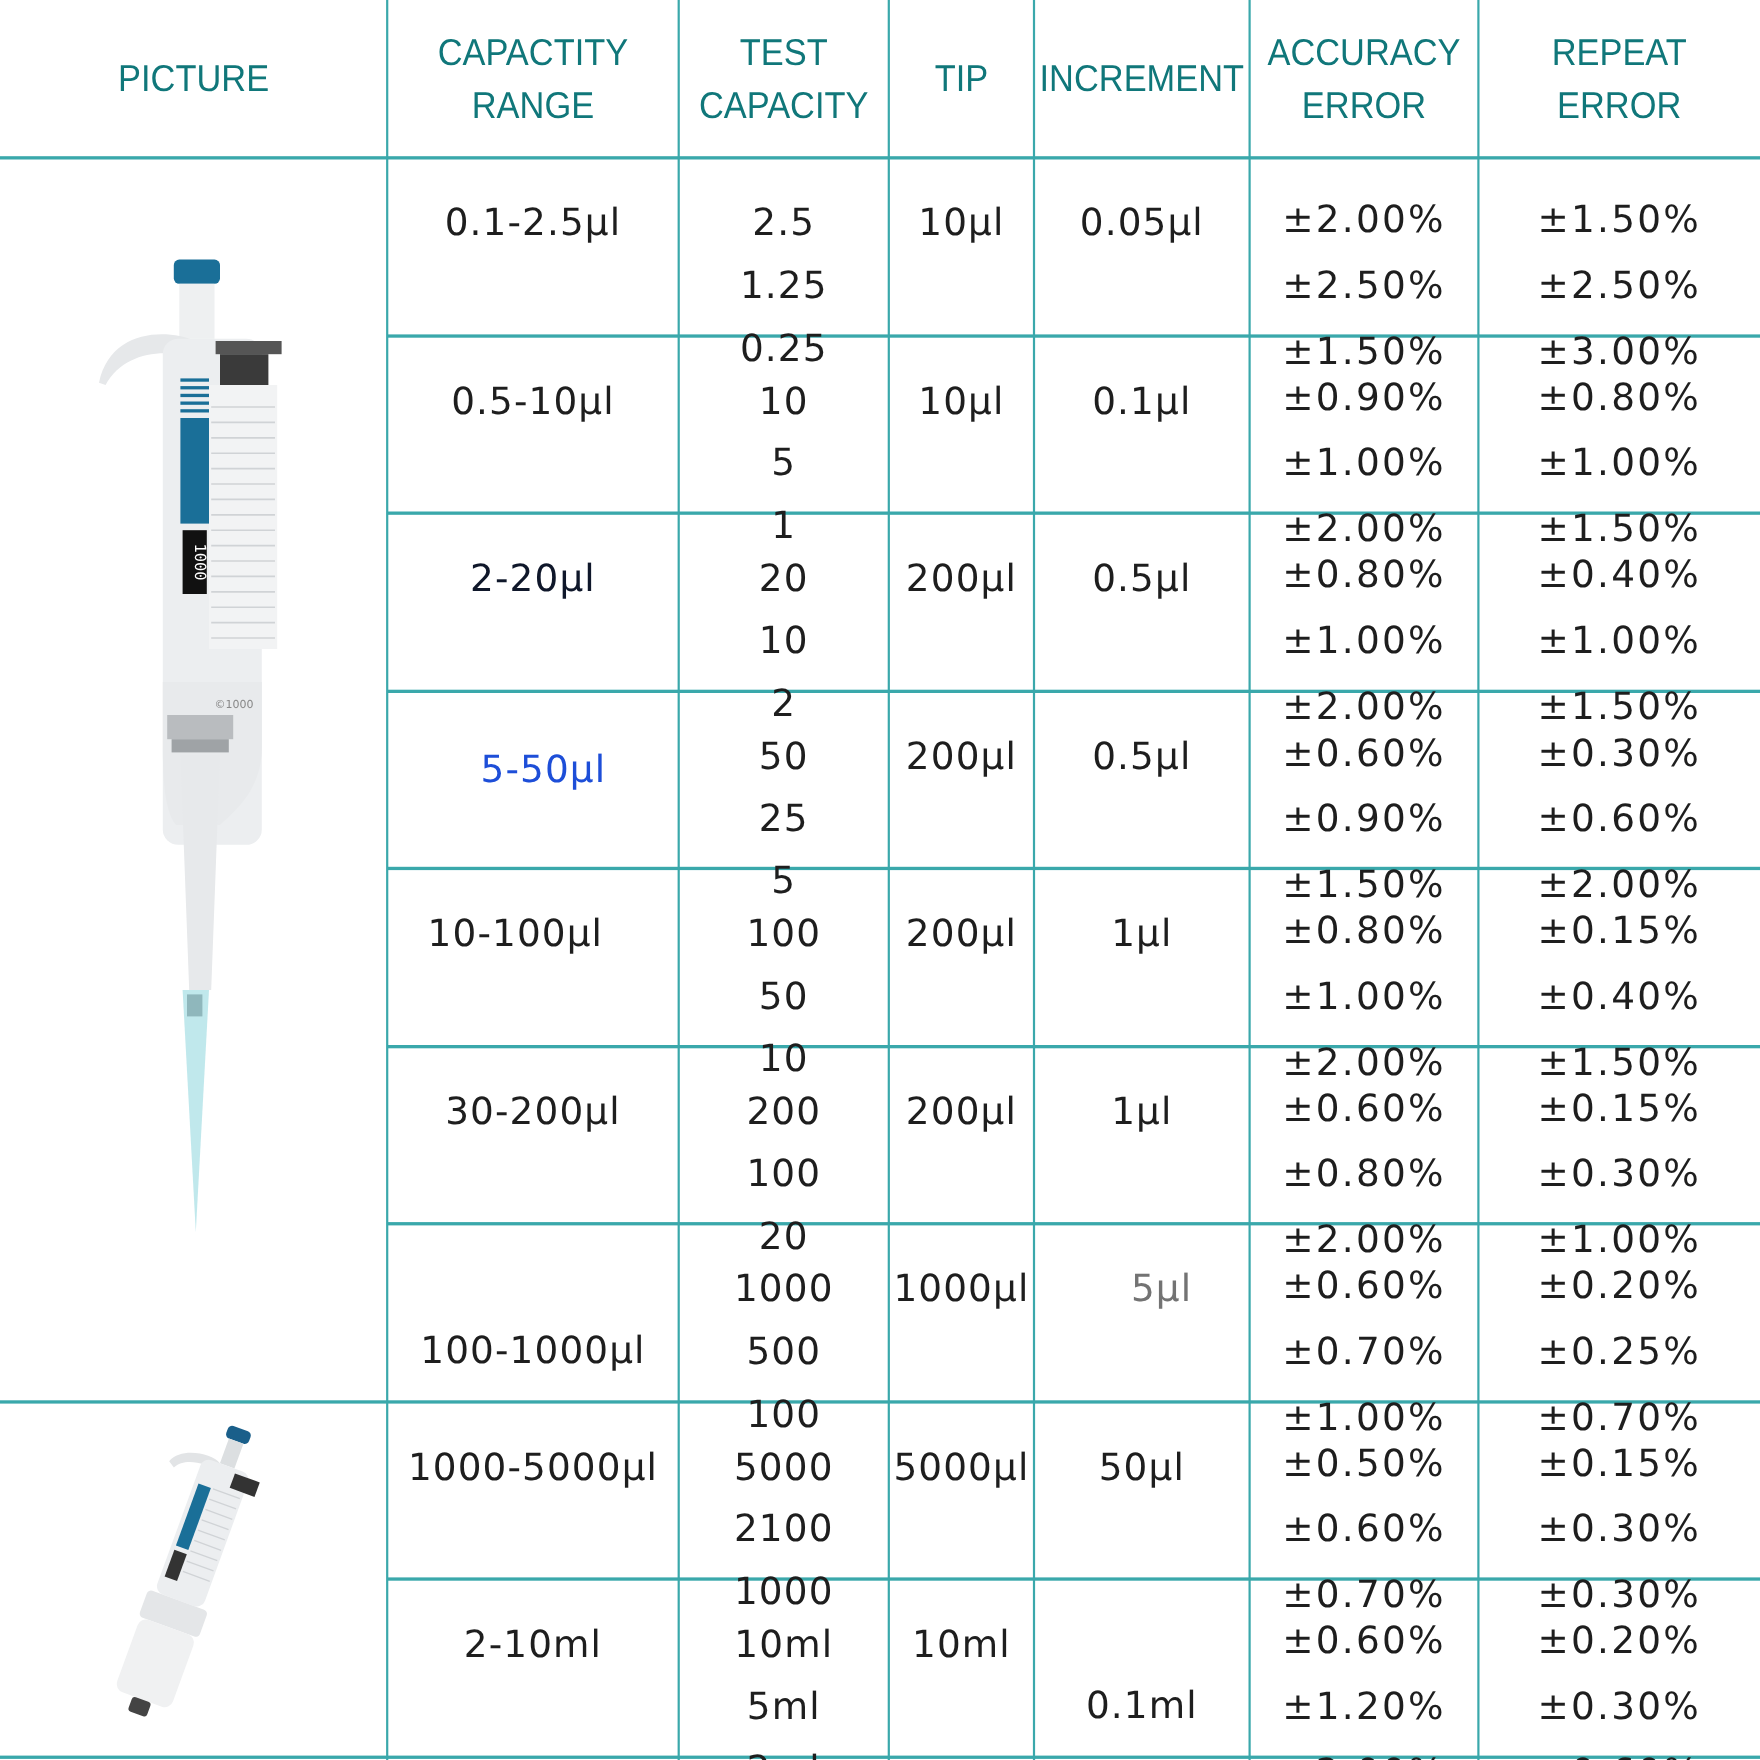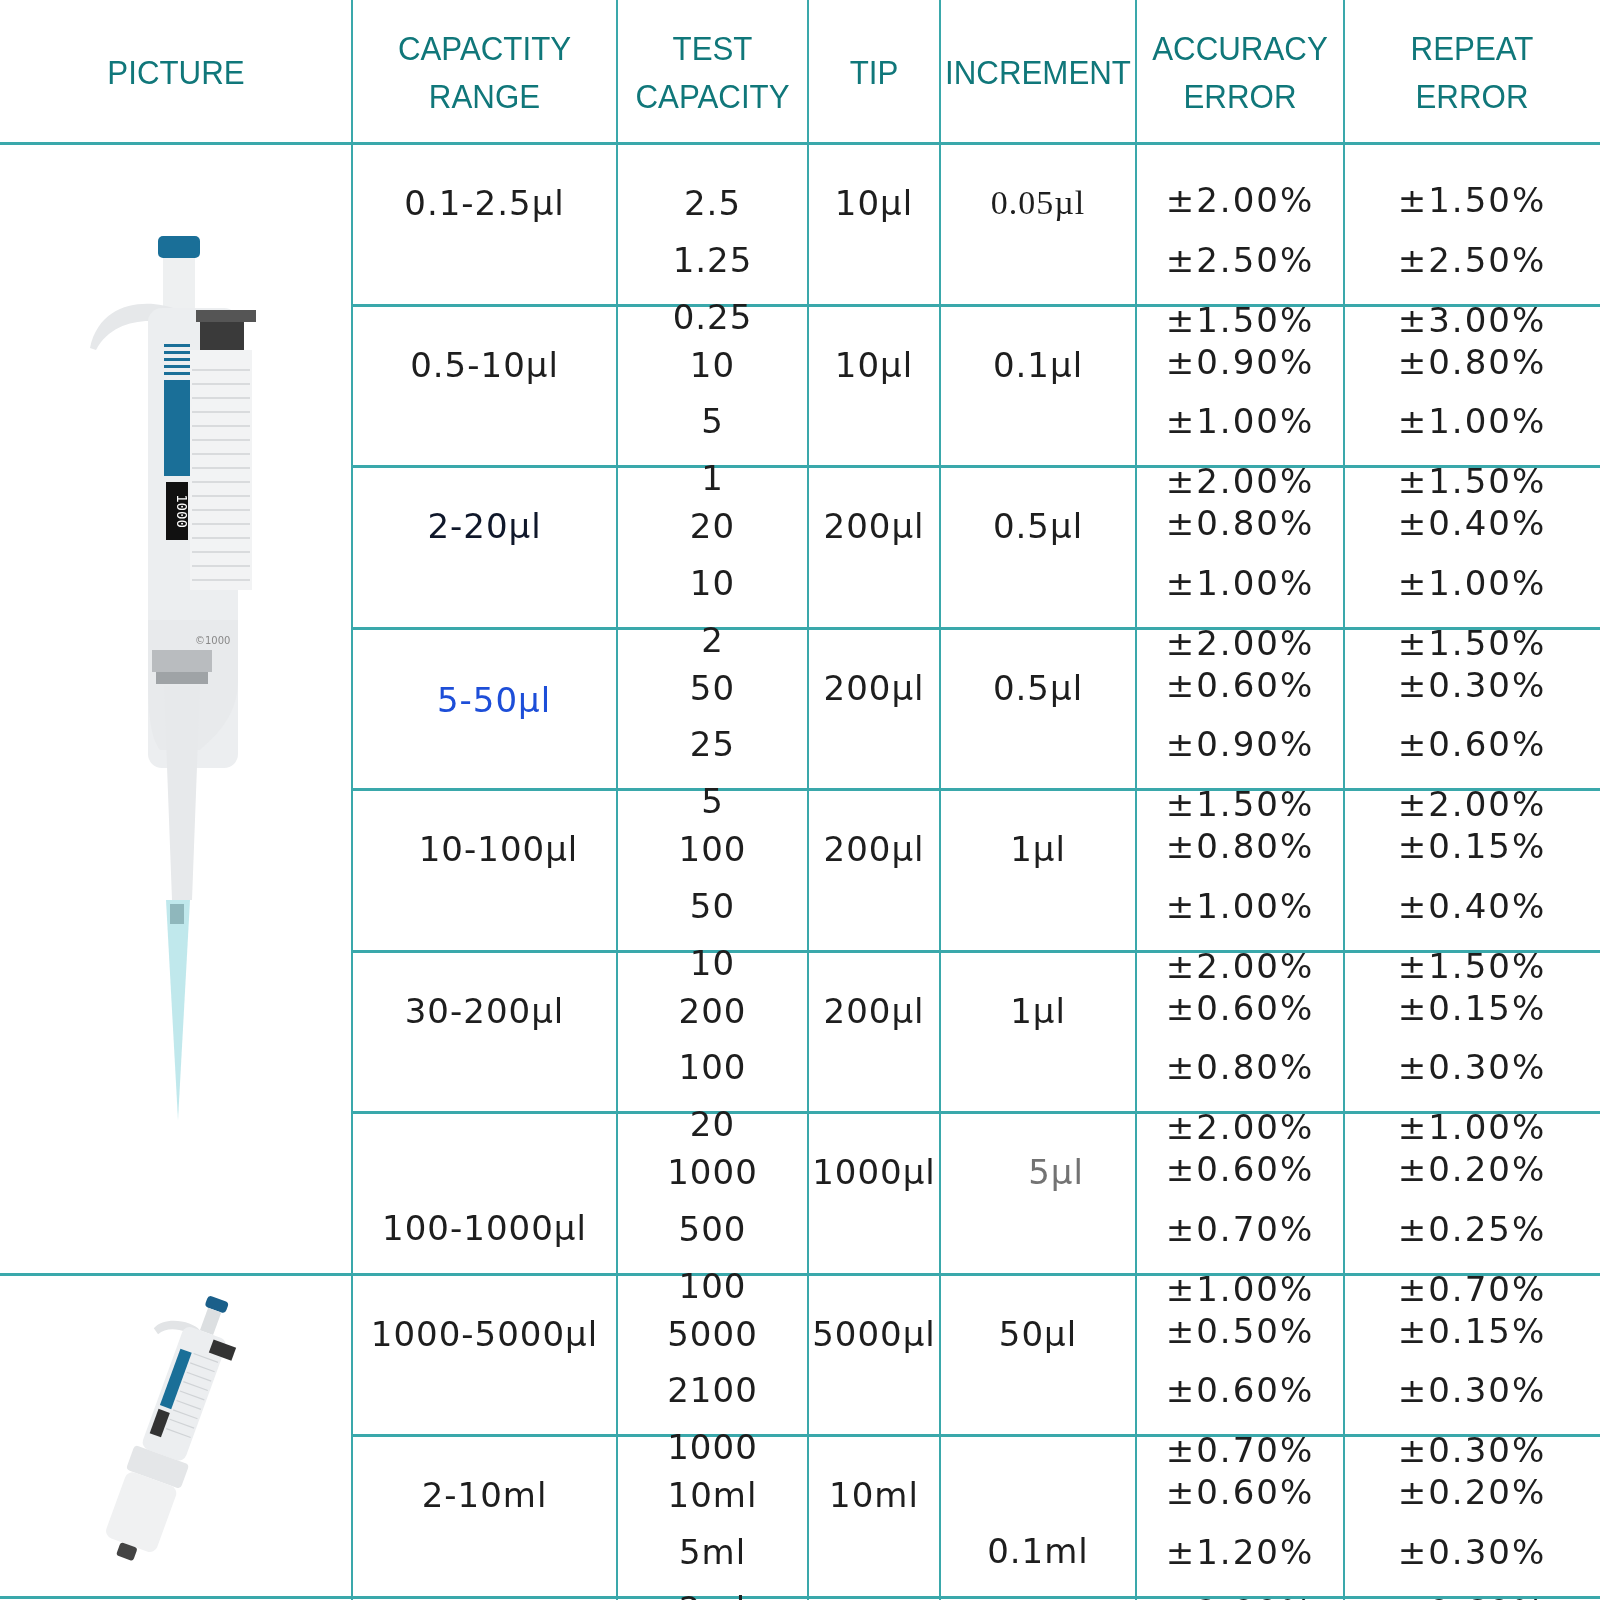--- a/index.html
+++ b/index.html
@@ -71,21 +71,21 @@
         <span>0.1-2.5µl</span>
       </div>
       <div class="cell" style="left: 617px; width: 191px; top: 143px; height: 161.5px; color: rgb(30, 30, 30);">
         <span>2.5</span>
         <span>1.25</span>
         <span>0.25</span>
       </div>
       <div class="cell" style="left: 808px; width: 132px; top: 143px; height: 161.5px; color: rgb(30, 30, 30);">
         <span>10µl</span>
       </div>
-      <div class="cell" style="left: 940px; width: 196px; top: 143px; height: 196px; color: rgb(30, 30, 30); font-family: Liberation Serif, serif;">
+      <div class="cell" style="left: 940px; width: 196px; top: 143px; height: 196px; color: rgb(30, 30, 30);">
         <span>0.05µl</span>
       </div>
       <div class="cell pct" style="left: 1136px; width: 208px; top: 143px; height: 161.5px; color: rgb(30, 30, 30);">
         <span>±2.00%</span>
         <span>±2.50%</span>
         <span>±1.50%</span>
       </div>
       <div class="cell pct" style="left: 1344px; width: 256px; top: 143px; height: 161.5px; color: rgb(30, 30, 30);">
         <span>±1.50%</span>
         <span>±2.50%</span>
@@ -164,21 +164,21 @@
         <span>±0.90%</span>
         <span>±1.50%</span>
       </div>
       <div class="cell pct" style="left: 1344px; width: 256px; top: 627.5px; height: 161.5px; color: rgb(30, 30, 30);">
         <span>±0.30%</span>
         <span>±0.60%</span>
         <span>±2.00%</span>
       </div>
     </div>
     <div>
-      <div class="cell" style="left: 366px; width: 265px; top: 789px; height: 161.5px; color: rgb(30, 30, 30);">
+      <div class="cell" style="left: 336px; width: 265px; top: 789px; height: 161.5px; color: rgb(30, 30, 30);">
         <span>10-100µl</span>
       </div>
       <div class="cell" style="left: 617px; width: 191px; top: 789px; height: 161.5px; color: rgb(30, 30, 30);">
         <span>100</span>
         <span>50</span>
         <span>10</span>
       </div>
       <div class="cell" style="left: 808px; width: 132px; top: 789px; height: 161.5px; color: rgb(30, 30, 30);">
         <span>200µl</span>
       </div>

